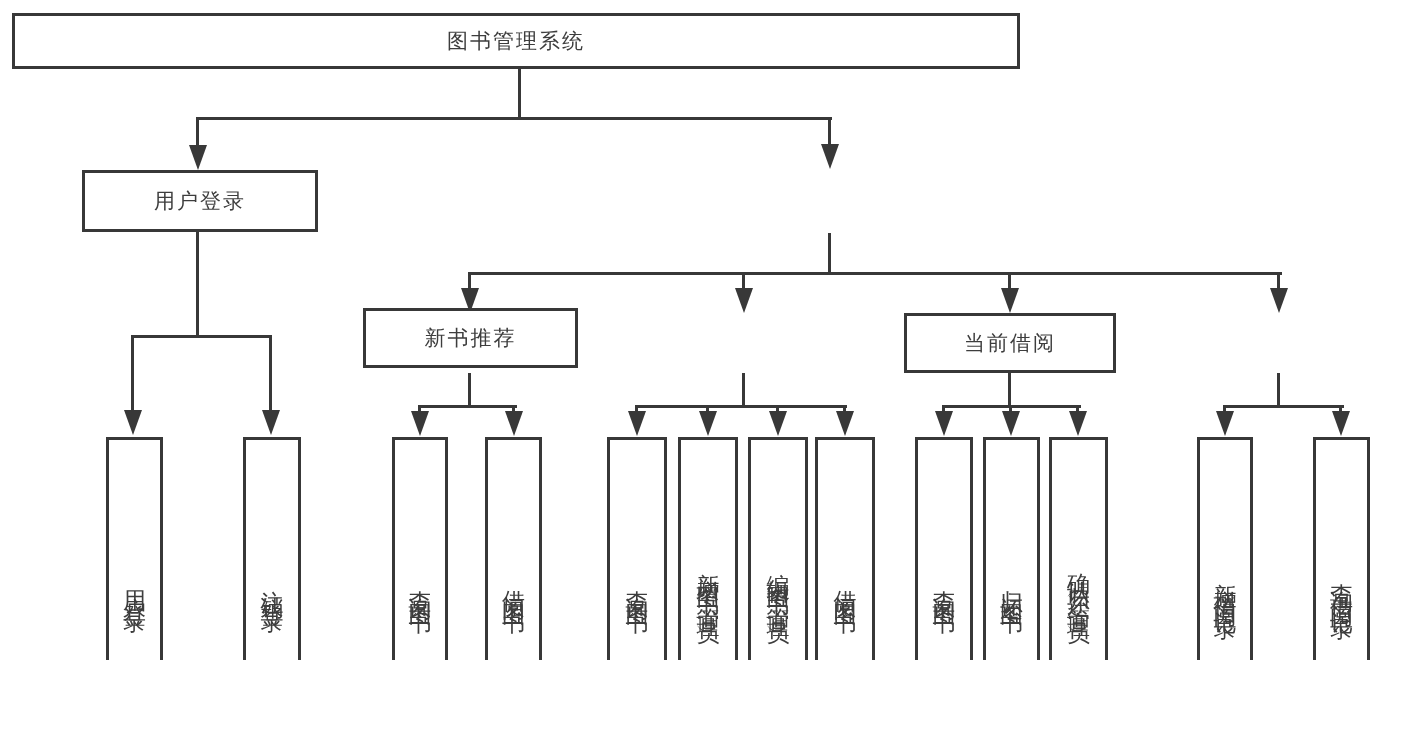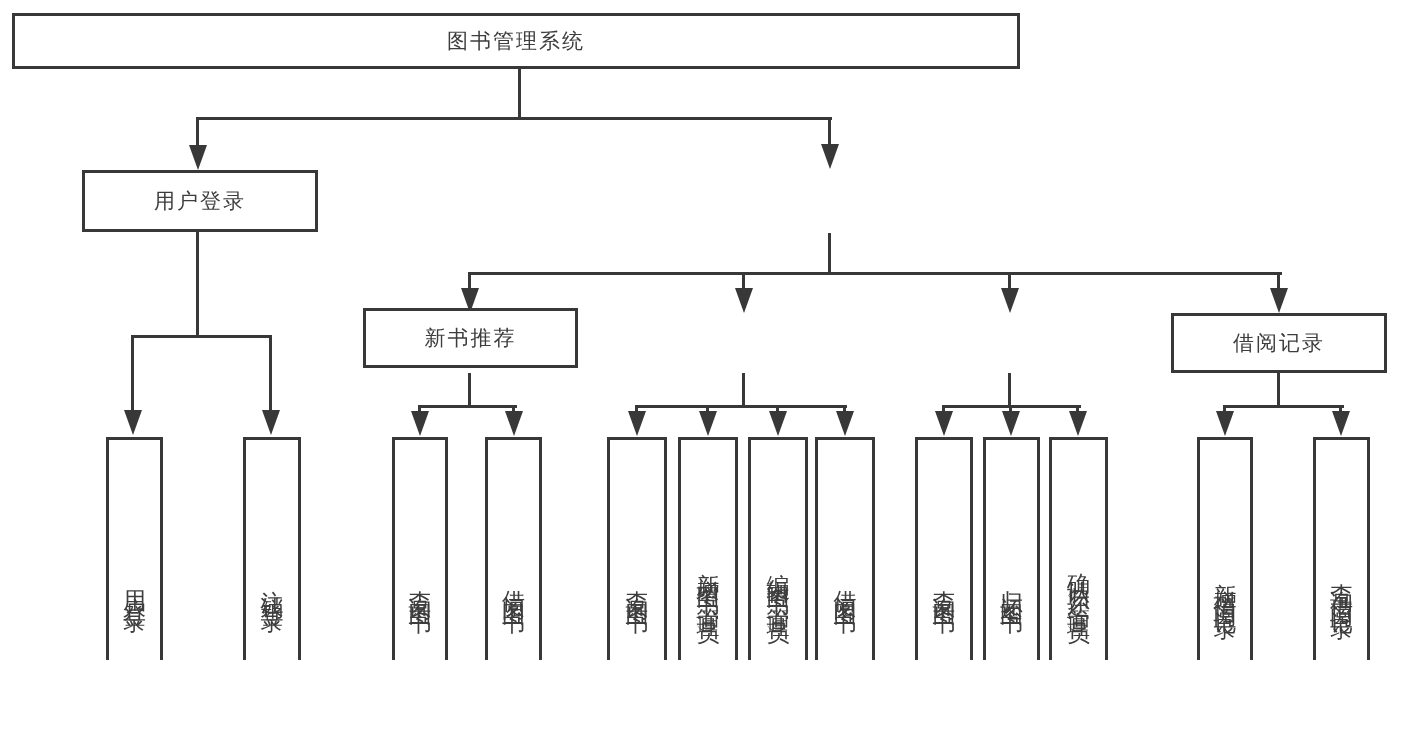--- a/index.html
+++ b/index.html
@@ -72,24 +72,24 @@
   <div class="node h" style="left:82px;top:170px;width:236px;height:62px">
     <span>用户登录</span>
   </div>
 
 
   <div class="node h" style="left:363px;top:308px;width:215px;height:60px">
     <span>新书推荐</span>
   </div>
 
 
-
-  <div class="node h" style="left:1171px;top:313px;width:216px;height:60px">
-    <span>借阅记录</span>
-  </div>
+  <div class="node h" style="left:904px;top:313px;width:212px;height:60px">
+    <span>当前借阅</span>
+  </div>
+
 
   <div class="node v" style="left:106px;top:437px;width:57px;height:298px">
     <span>用户登录</span>
   </div>
 
   <div class="node v" style="left:243px;top:437px;width:58px;height:298px">
     <span>注销登录</span>
   </div>
 
   <div class="node v" style="left:392px;top:437px;width:56px;height:298px">

